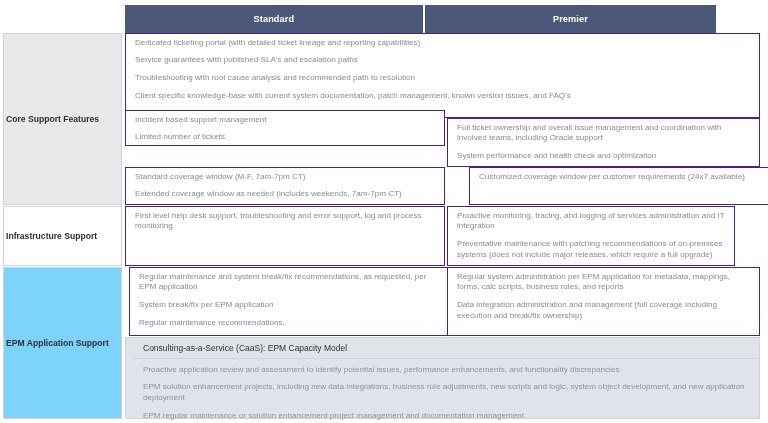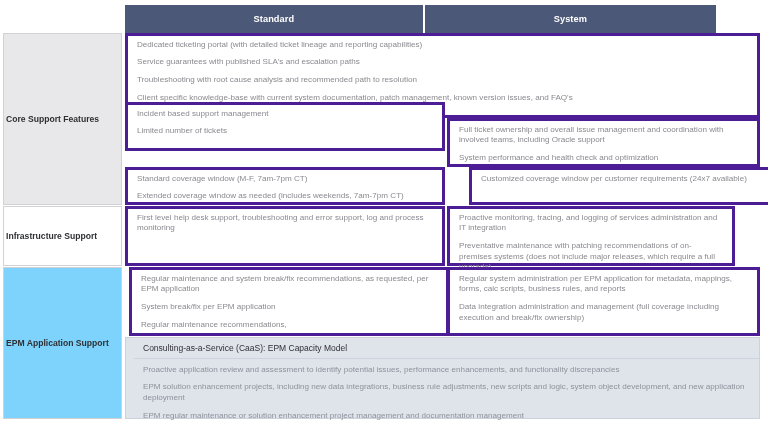--- a/index.html
+++ b/index.html
@@ -48,34 +48,34 @@
     font-weight: bold;
     color: #2f3034;
   }
   .lbl-core  { top: 33px;  height: 172px; background: #e8e7e9; }
   .lbl-infra { top: 206px; height: 60px;  background: #ffffff; }
   .lbl-epm   { top: 267px; height: 152px; background: #7dd3fc; }
 
   
   .block {
     position: absolute;
-    border: 3px solid #4c1d95;
+    border: 1px solid #4c1d95;
     background: #ffffff;
   }
   .bi {
     font-size: 8.1px;
     color: #8a8a90;
     line-height: 1.32;
     padding: 3.5px 8px 3.5px 9px;
   }
 
   
   .band-core-top { left: 125px; top: 33px;  width: 635px; height: 85px; }
   
-  .core-mid-std  { left: 125px; top: 102px; width: 320px; height: 49px; }
+  .core-mid-std  { left: 125px; top: 110px; width: 320px; height: 36px; }
   .core-mid-prm  { left: 447px; top: 118px; width: 313px; height: 49px; }
   
   .core-cov-std  { left: 125px; top: 167px; width: 320px; height: 38px; }
   .core-cov-prm  { left: 469px; top: 167px; width: 313px; height: 38px; }
   
   .infra-std     { left: 125px; top: 206px; width: 320px; height: 60px; }
   .infra-prm     { left: 447px; top: 206px; width: 288px; height: 60px; }
   
   .epm-std       { left: 129px; top: 267px; width: 320px; height: 69px; }
   .epm-prm       { left: 447px; top: 267px; width: 313px; height: 69px; }
@@ -98,21 +98,21 @@
   .caas-body { padding: 2px 0 0 0; }
   .caas-body .bi { color: #8e929c; padding: 3.5px 10px 3.5px 9px; }
 </style>
 </head>
 <body>
 
 <div class="sheet">
 
   <div class="hdr-row">
     <div class="hdr-cell hdr-std">Standard</div>
-    <div class="hdr-cell hdr-prm">System</div>
+    <div class="hdr-cell hdr-prm">Premier</div>
   </div>
 
   <div class="labelcol lbl-core">Core Support Features</div>
   <div class="labelcol lbl-infra">Infrastructure Support</div>
   <div class="labelcol lbl-epm">EPM Application Support</div>
 
   <div class="block band-core-top">
     <div class="bi">Dedicated ticketing portal (with detailed ticket lineage and reporting capabilities)</div>
     <div class="bi">Service guarantees with published SLA's and escalation paths</div>
     <div class="bi">Troubleshooting with root cause analysis and recommended path to resolution</div>

